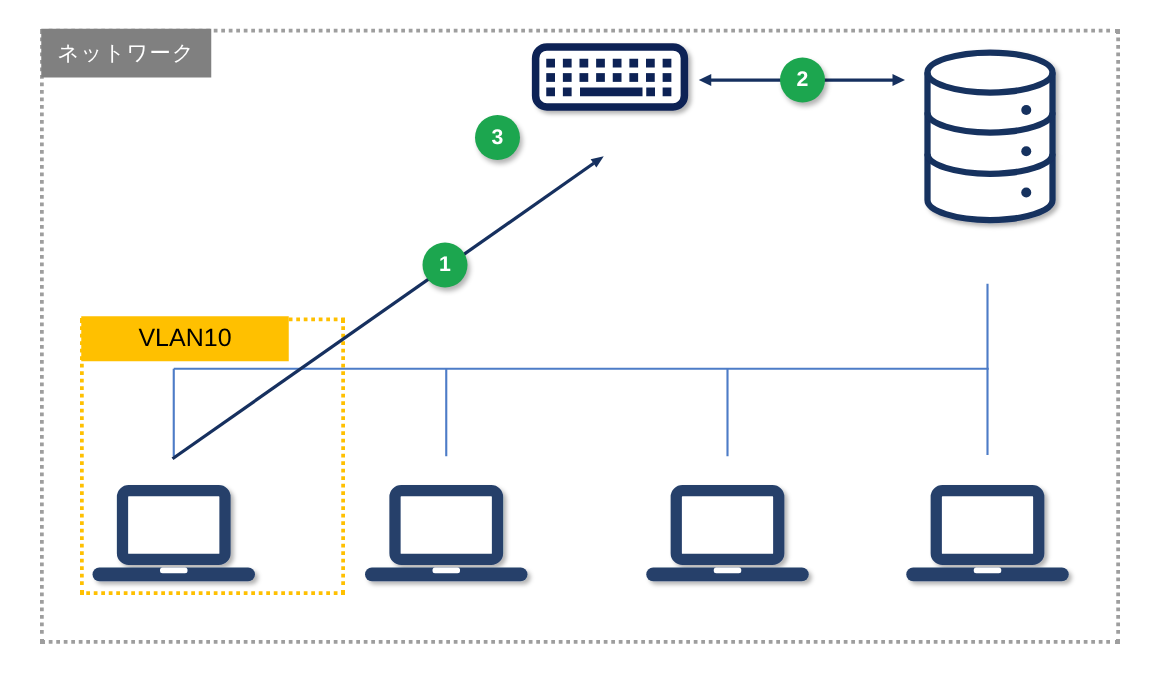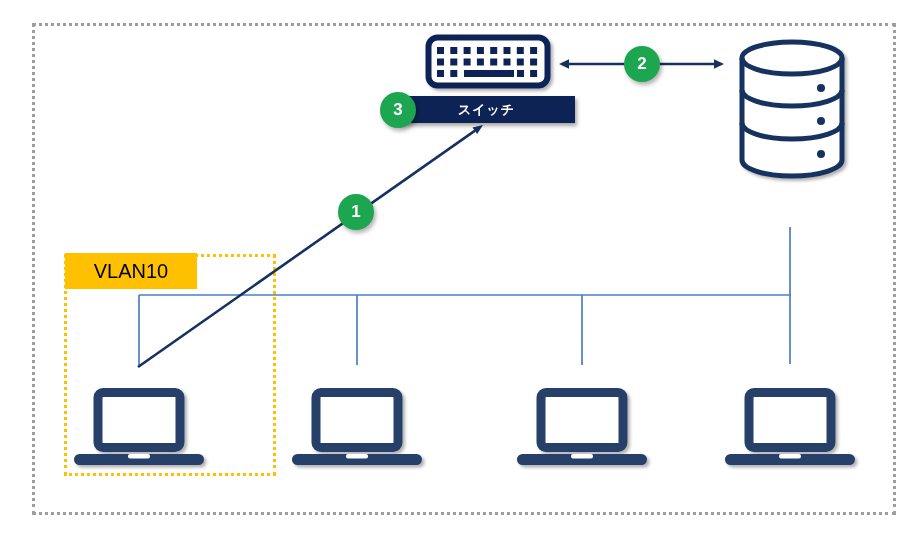--- a/index.html
+++ b/index.html
@@ -21,21 +21,21 @@
     position:absolute;left:398px;top:96px;width:177px;height:27px;z-index:3;
     background:var(--navy_dark);color:#ffffff;font-size:13px;font-weight:bold;
     display:flex;align-items:center;justify-content:center;letter-spacing:1px;
     box-shadow:2px 3px 4px rgba(0,0,0,0.35);
   }
   .vlan-box{
     position:absolute;left:64px;top:254px;width:212px;height:222px;z-index:1;
     border:3px dotted var(--orange);box-sizing:border-box;
   }
   .vlan-label{
-    position:absolute;left:65px;top:253px;width:132px;height:36px;z-index:3;
+    position:absolute;left:65px;top:253px;width:166px;height:36px;z-index:3;
     background:var(--orange);color:#000000;font-size:20px;
     display:flex;align-items:center;justify-content:center;
   }
   .vmps-label{
     position:absolute;left:742px;top:186px;width:101px;height:26px;z-index:3;
     color:var(--navy_db);font-size:20px;letter-spacing:1px;
     display:flex;align-items:center;justify-content:center;
   }
   .badge{
     position:absolute;width:36px;height:36px;border-radius:50%;z-index:4;
@@ -132,22 +132,22 @@
     </g>
 
     <g filter="url(#ds)">
       <use href="#laptop-shape" x="74" y="388"></use>
       <use href="#laptop-shape" x="292" y="388"></use>
       <use href="#laptop-shape" x="517" y="388"></use>
       <use href="#laptop-shape" x="725" y="388"></use>
     </g>
   </svg>
 
+  <div class="boundary-label">ネットワーク</div>
 
-  <div class="switch-bar">スイッチ</div>
 
   <div class="vlan-label">VLAN10</div>
 
 
   <div class="badge badge-1">1</div>
   <div class="badge badge-2">2</div>
   <div class="badge badge-3">3</div>
 
 </div>
 

